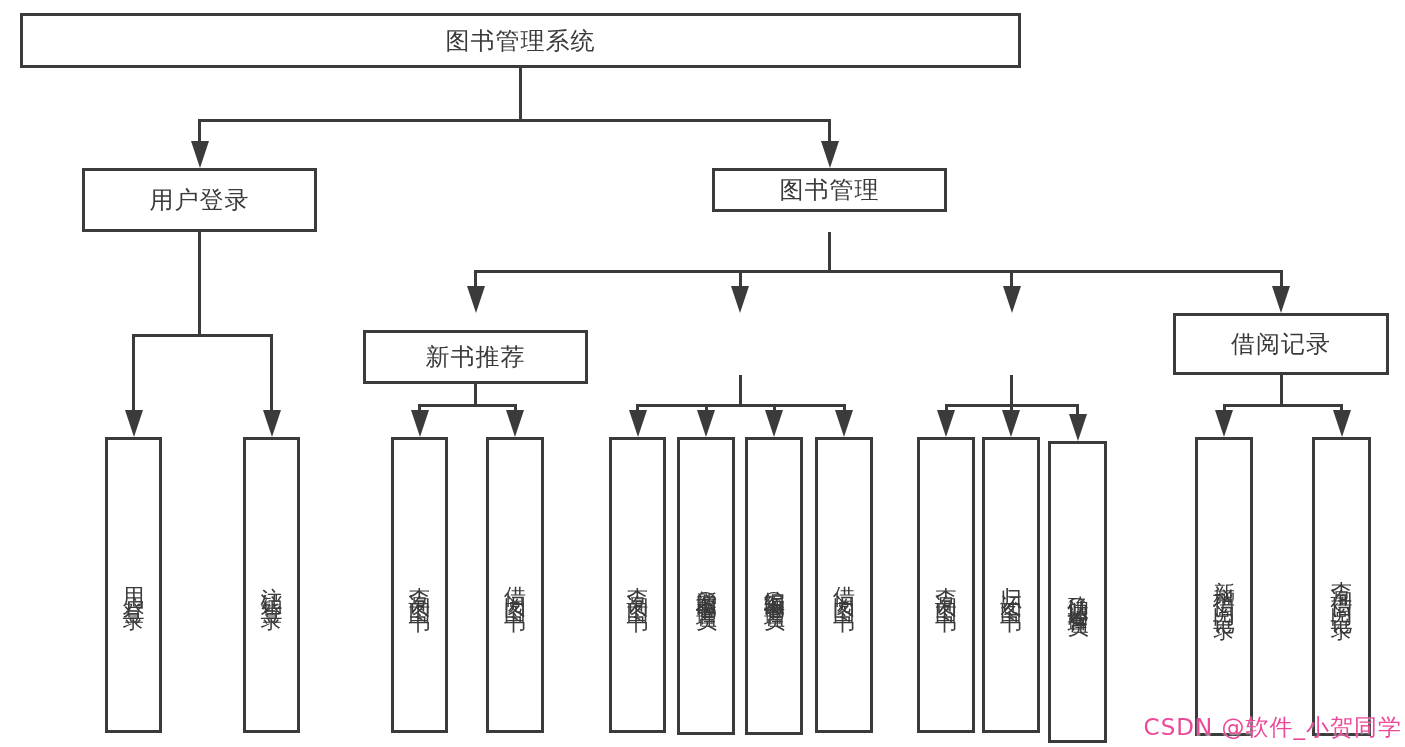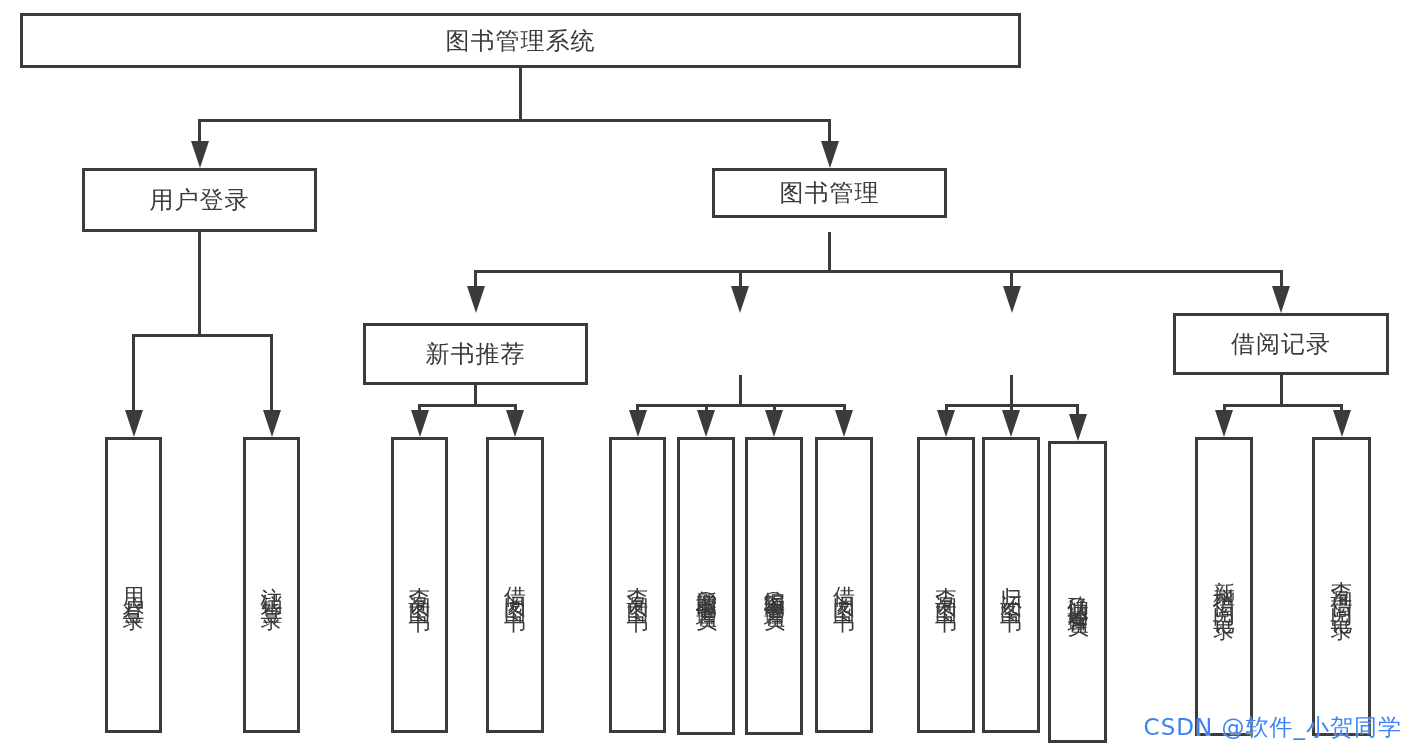--- a/index.html
+++ b/index.html
@@ -21,21 +21,21 @@
   }
   .v-node.long span { font-size:21px; letter-spacing:3px; }
   .vl,.hl { position:absolute; background:#3b3b3b; }
   .arr {
     position:absolute; width:0; height:0;
     border-left:9px solid transparent; border-right:9px solid transparent;
     border-top:27px solid #3b3b3b;
   }
   .watermark {
     position:absolute; top:712px; right:3px; z-index:10;
-    font-size:23px; letter-spacing:1px; color:#3b82f6;
+    font-size:23px; letter-spacing:1px; color:#ec4899;
     text-shadow:0 1px 2px rgba(255,255,255,0.85);
     white-space:nowrap;
   }
 </style>
 </head>
 <body>
 
 <div id="canvas">
 
   <div id="connectors">
@@ -93,25 +93,25 @@
       <div class="arr" style="left: 1332.5px; top: 410px;"></div>
     </div>
 
   <div class="node h-node" style="left:20px;top:13px;width:1001px;height:55px">
     <span>图书管理系统</span>
   </div>
 
   <div class="node h-node" style="left:82px;top:168px;width:235px;height:64px">
     <span>用户登录</span>
   </div>
-  <div class="node h-node" style="left:712px;top:168px;width:235px;height:50px">
+  <div class="node h-node" style="left:712px;top:168px;width:235px;height:44px">
     <span>图书管理</span>
   </div>
 
-  <div class="node h-node" style="left:363px;top:323px;width:225px;height:62px">
+  <div class="node h-node" style="left:363px;top:330px;width:225px;height:54px">
     <span>新书推荐</span>
   </div>
   <div class="node h-node" style="left:1173px;top:313px;width:216px;height:62px">
     <span>借阅记录</span>
   </div>
 
   <div class="node v-node" style="left:105px;top:437px;width:57px;height:296px">
     <span>用户登录</span>
   </div>
   <div class="node v-node" style="left:243px;top:437px;width:57px;height:296px">

